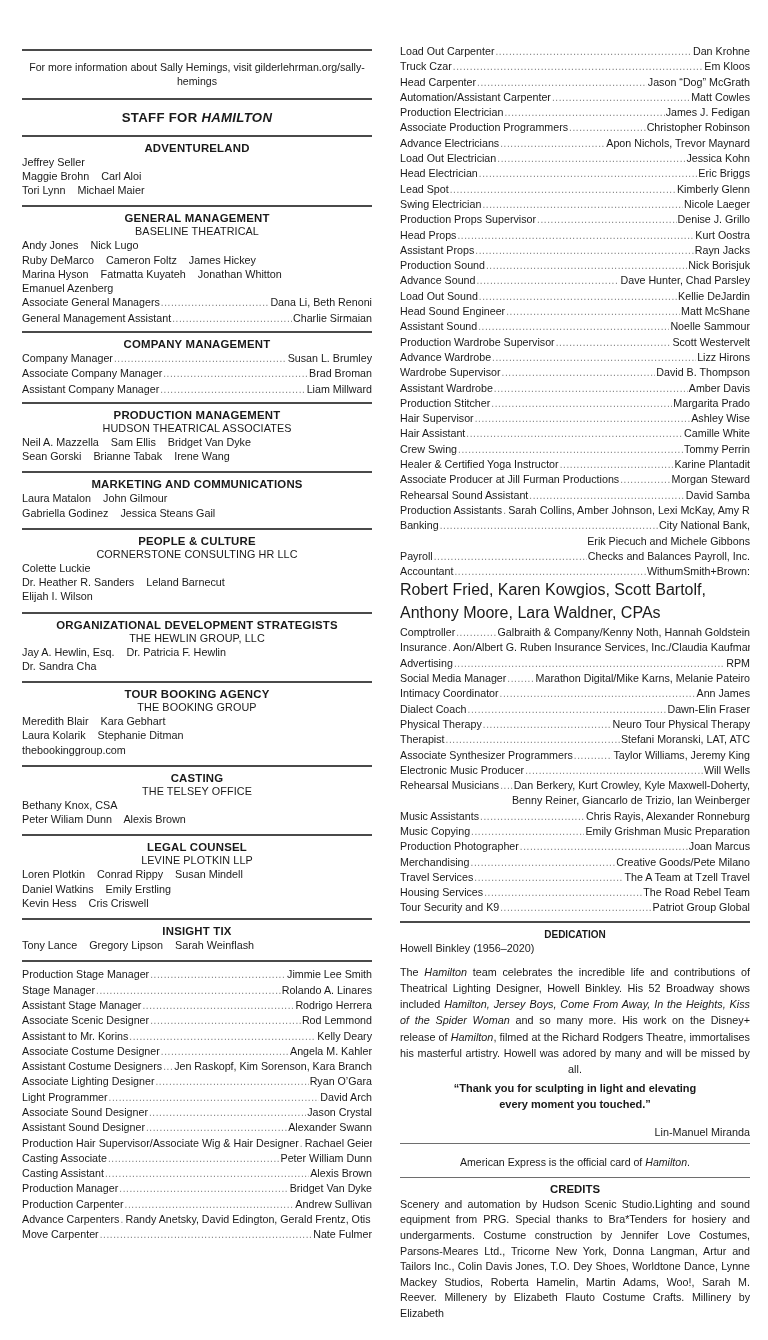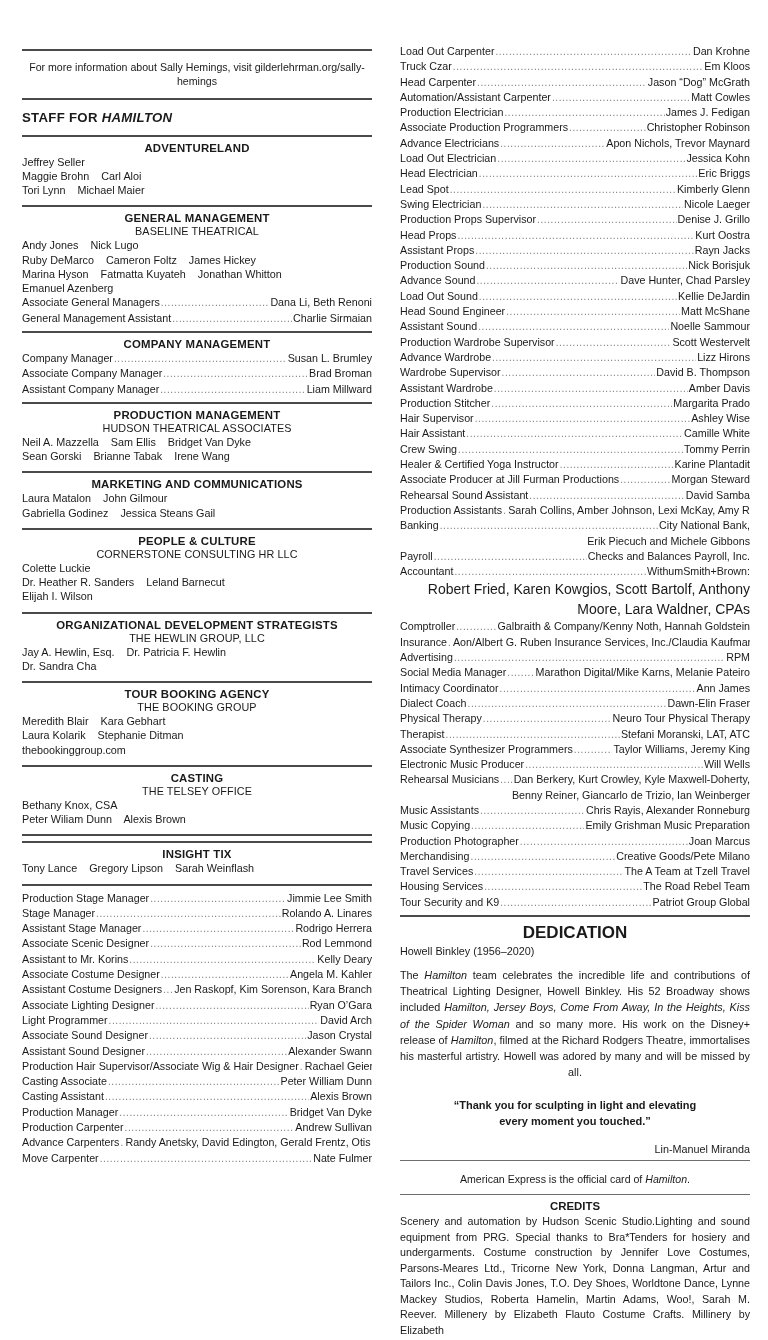--- a/index.html
+++ b/index.html
@@ -40,20 +40,21 @@
   
   .note {
     font-size: 10.6px;
     text-align: center;
     line-height: 1.35;
     padding: 4px 0 4px 0;
   }
   .page-title {
     font-size: 13.2px;
     font-weight: bold;
+    text-align: center;
     letter-spacing: .3px;
     padding: 5px 0 5px 0;
   }
   .page-title i { font-style: italic; }
 
   .sect-head {
     font-size: 11.4px;
     font-weight: bold;
     text-align: center;
     letter-spacing: .2px;
@@ -104,49 +105,49 @@
     flex: 0 0 auto;
     text-align: right;
   }
   
   .lead-cont {
     font-size: 10.7px;
     line-height: 1.43;
     text-align: right;
   }
   .lead-cont-center {
-    font-size: 14px;
+    font-size: 16px;
     line-height: 1.43;
-    text-align: right;
+    text-align: left;
   }
 
   
   .ded-head {
-    font-size: 17px;
+    font-size: 10px;
     font-weight: bold;
     text-align: center;
     margin: 6px 0 2px 0;
   }
   .ded-name {
     font-size: 10.8px;
     margin-bottom: 10px;
   }
   .ded-body {
     font-size: 10.8px;
     line-height: 1.5;
     text-align: justify;
     text-align-last: center;
   }
   .ded-body i { font-style: italic; }
   .quote {
     font-size: 11px;
     font-weight: bold;
     text-align: center;
     line-height: 1.45;
-    margin-top: 18px;
+    margin-top: 4px;
   }
   .quote-attr {
     font-size: 10.8px;
     text-align: right;
     margin-top: 13px;
   }
   .amex {
     font-size: 10.6px;
     text-align: center;
     padding: 4px 0 4px 0;
@@ -262,20 +263,27 @@
           <div class="names names-last">thebookinggroup.com</div>
         </div>
         <div class="rule"></div>
         <div>
           <div class="sect-head">CASTING</div>
           <div class="sect-sub">THE TELSEY OFFICE</div>
           <div class="names">Bethany Knox, CSA</div>
           <div class="names names-last">Peter Wiliam Dunn    Alexis Brown</div>
         </div>
         <div class="rule"></div>
+        <div>
+          <div class="sect-head">LEGAL COUNSEL</div>
+          <div class="sect-sub">LEVINE PLOTKIN LLP</div>
+          <div class="names">Loren Plotkin    Conrad Rippy    Susan Mindell</div>
+          <div class="names">Daniel Watkins    Emily Erstling</div>
+          <div class="names names-last">Kevin Hess    Cris Criswell</div>
+        </div>
         <div class="rule"></div>
         <div>
           <div class="sect-head">INSIGHT TIX</div>
           <div class="names names-last">Tony Lance    Gregory Lipson    Sarah Weinflash</div>
         </div>
         <div class="rule"></div>
       </div>
 
     <div id="left-staff">
         <div class="lead-row">

